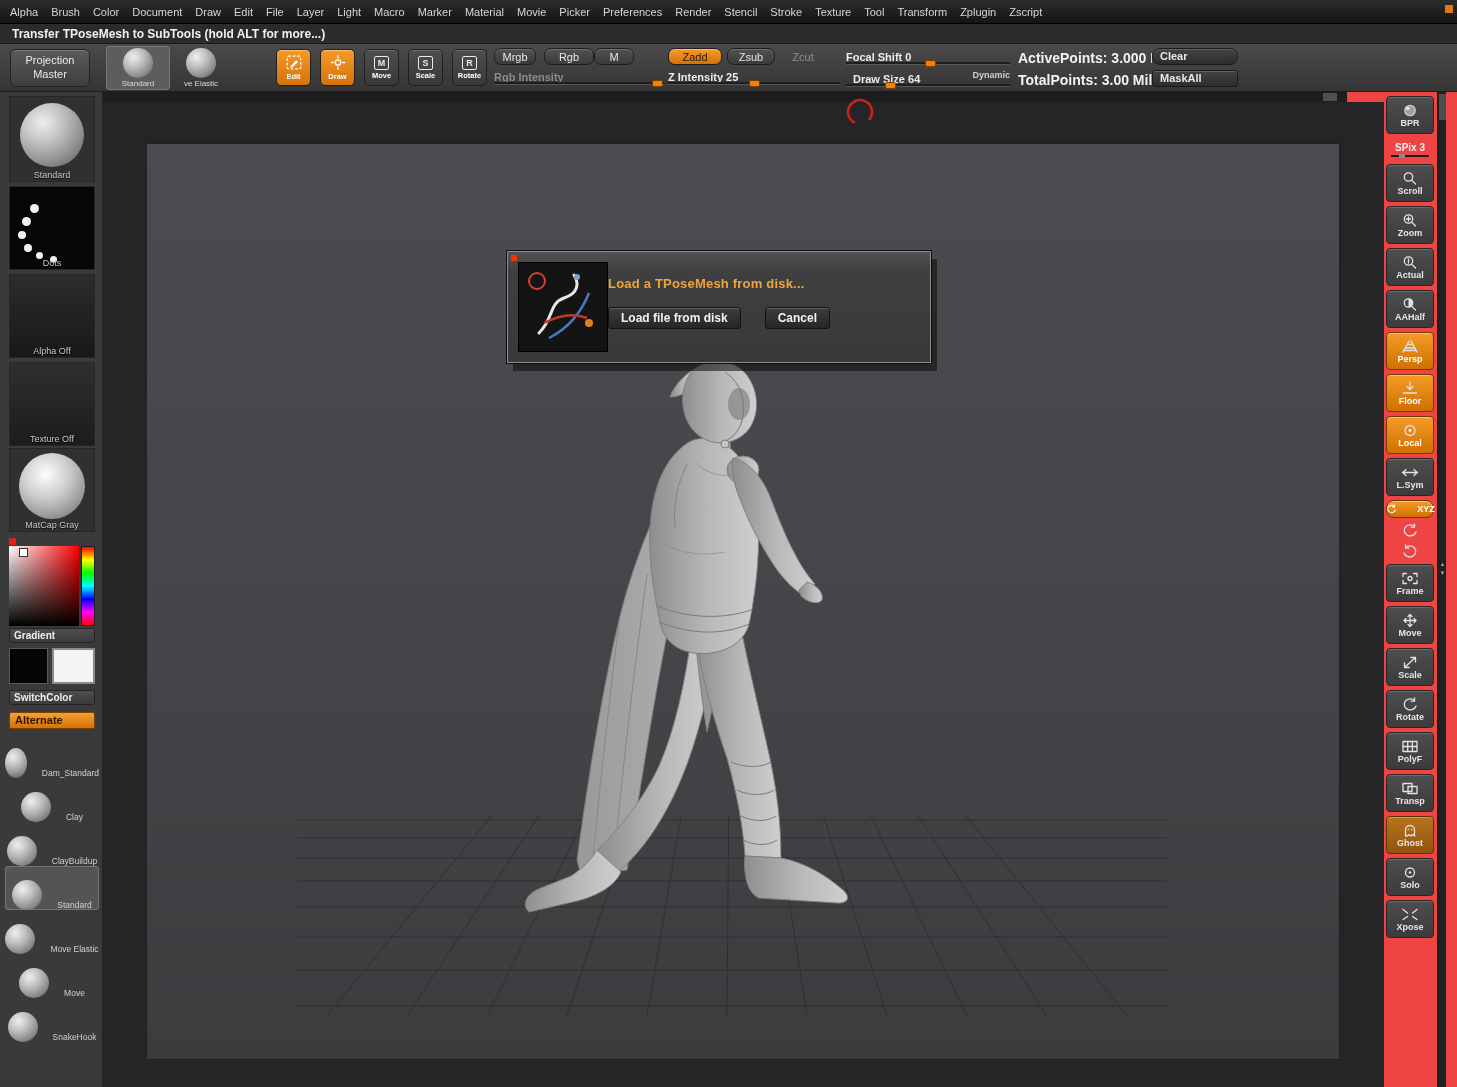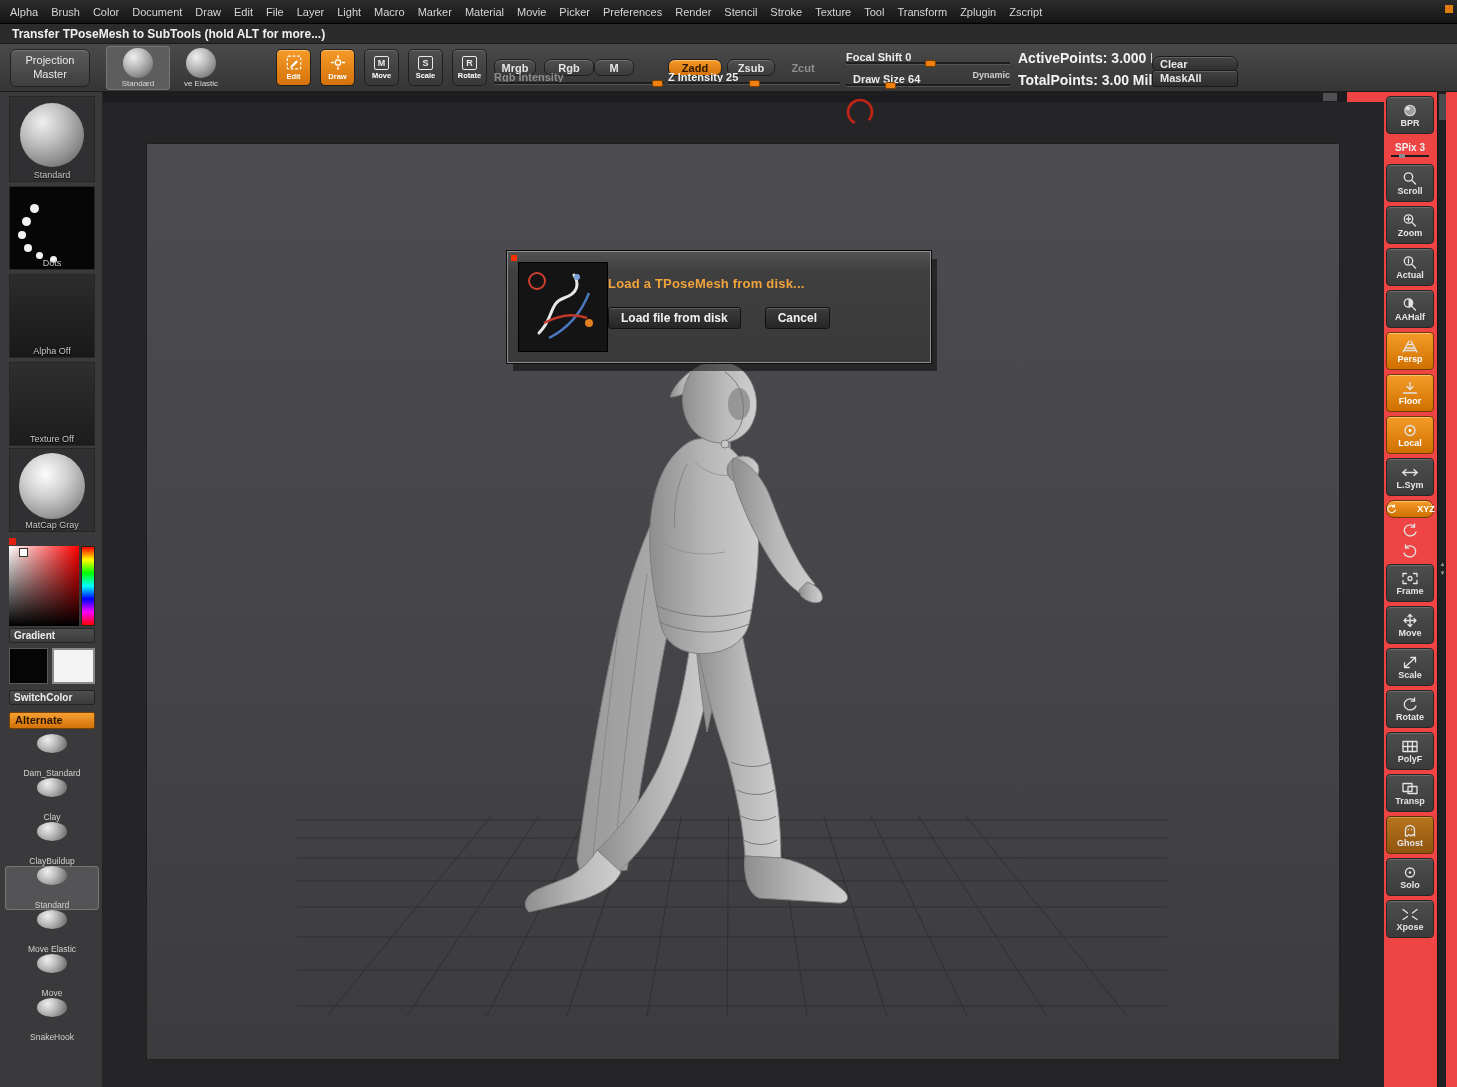--- a/index.html
+++ b/index.html
@@ -32,23 +32,23 @@
   .sphere { border-radius:50%;
     background:radial-gradient(circle at 35% 30%, #efefef 0%, #c0c0c0 35%, #8c8c8c 68%, #515151 100%); }
   .mode-btn { position:absolute; top:5px; width:35px; height:37px; border-radius:5px;
     display:flex; flex-direction:column; align-items:center; justify-content:center; gap:1px;
     border:1px solid #1f1f1f; }
   .mode-btn.orange { background:linear-gradient(#f59a28,#d4720a); box-shadow:inset 0 1px 0 #ffc070; }
   .mode-btn.dark { background:linear-gradient(#4e4e4e,#383838); box-shadow:inset 0 1px 0 #6a6a6a; }
   .mode-btn .mlabel { font-size:7.5px; color:#fff; font-weight:bold; }
   .msr { width:15px; height:14px; border:1.5px solid #e9e9e9; border-radius:2px;
     font-size:9px; font-weight:bold; color:#e9e9e9; text-align:center; line-height:12px; }
-  .pill-btn { position:absolute; top:15px; height:17px; border-radius:7px;
+  .pill-btn { position:absolute; top:4px; height:17px; border-radius:7px;
     background:linear-gradient(#525252,#3a3a3a); border:1px solid #1e1e1e;
-    color:#e6e6e6; font-size:11px; font-weight:bold; display:flex; align-items:center;
+    color:#e6e6e6; font-size:11px; font-weight:normal; display:flex; align-items:center;
     justify-content:center; box-shadow:inset 0 1px 0 #707070; }
   .pill-btn.orange { background:linear-gradient(#f59a28,#d4720a); color:#2b1600; box-shadow:inset 0 1px 0 #ffc070; }
   .pill-btn.ghosttext { background:none; border:none; box-shadow:none; color:#8f8f8f; }
   .slider { position:absolute; height:18px; }
   .slider .slabel { font-size:11px; font-weight:bold; color:#ececec; white-space:nowrap; }
   .slider.dim .slabel { color:#8d8d8d; }
   .slider .track { position:absolute; left:0; right:0; bottom:0; height:3px; background:#1e1e1e;
     border-bottom:1px solid #555; }
   .slider .handle { position:absolute; bottom:-2px; width:11px; height:7px; background:#f08010;
     border:1px solid #7d3f00; border-radius:2px; }
@@ -78,21 +78,21 @@
   .lp-bar { position:absolute; left:9px; width:86px; height:15px; background:linear-gradient(#4e4e4e,#3b3b3b);
     border:1px solid #242424; border-radius:2px; color:#eee; font-size:10px; font-weight:bold;
     padding-left:4px; line-height:13px; }
   .swatches { position:absolute; left:9px; top:556px; width:86px; height:36px; }
   .sw-black { position:absolute; left:0; top:0; width:39px; height:36px; background:#050505; border:1px solid #5a5a5a; }
   .sw-white { position:absolute; left:43px; top:0; width:43px; height:36px; background:#f4f4f4; border:2px solid #8a8a8a; }
   .alt-bar { position:absolute; left:9px; top:620px; width:86px; height:17px;
     background:linear-gradient(#f5a032,#d4720a); border:1px solid #7a4200; border-radius:2px;
     color:#2b1600; font-size:11px; font-weight:bold; padding-left:5px; line-height:15px; }
   .brush-list { position:absolute; left:5px; top:642px; width:94px; display:flex; flex-direction:column; }
-  .brush-item { height:44px; display:flex; flex-direction:column; align-items:center;
+  .brush-item { height:44px; display:flex; flex-direction:row; align-items:flex-end;
     justify-content:center; gap:15px; border-radius:4px; }
   .brush-item.selected { background:#545456; box-shadow:inset 0 0 0 1px #757575; }
   .brush-item .thumb-label { font-size:8.5px; color:#d2d2d2; white-space:nowrap; }
 
   
   .hscroll { position:absolute; left:103px; top:92px; width:1244px; height:10px; background:#1d1d1f; }
   .hscroll .hthumb { position:absolute; right:10px; top:1px; width:14px; height:8px; background:#505052; }
   .doc-area { position:absolute; left:103px; top:102px; width:1281px; height:985px; background:#252527; }
   .viewport { position:absolute; left:43px; top:41px; width:1194px; height:917px;
     background:linear-gradient(180deg,#4c4c50 0%, #454549 55%, #3c3c3f 100%);
@@ -241,21 +241,21 @@
     </div>
     <div class="slider" style="left:846px;top:25px;width:164px;padding-left:7px;">
       <span class="slabel">Draw Size 64</span>
       <span class="dyn">Dynamic</span>
       <div class="track"></div>
       <div class="handle" style="left: calc(27% - 5px);"></div>
     </div>
 
     <div class="pts" style="top:6px;">ActivePoints: 3.000 Mil</div>
     <div class="pts" style="top:28px;text-align:center;">TotalPoints: 3.00 Mil</div>
-    <div class="sq-btn" style="top:12px;border-radius:8px;">Clear</div>
+    <div class="sq-btn" style="top:4px;border-radius:8px;">Clear</div>
     <div class="sq-btn" style="top:26px;">MaskAll</div>
   </div>
 
   <div class="hscroll">
     <div class="hthumb"></div>
   </div>
 
   <div class="left-panel">
     <div class="lp-tile" style="top:4px;height:86px;">
       <div class="sphere" style="width:64px;height:64px;margin-bottom:8px;"></div>

